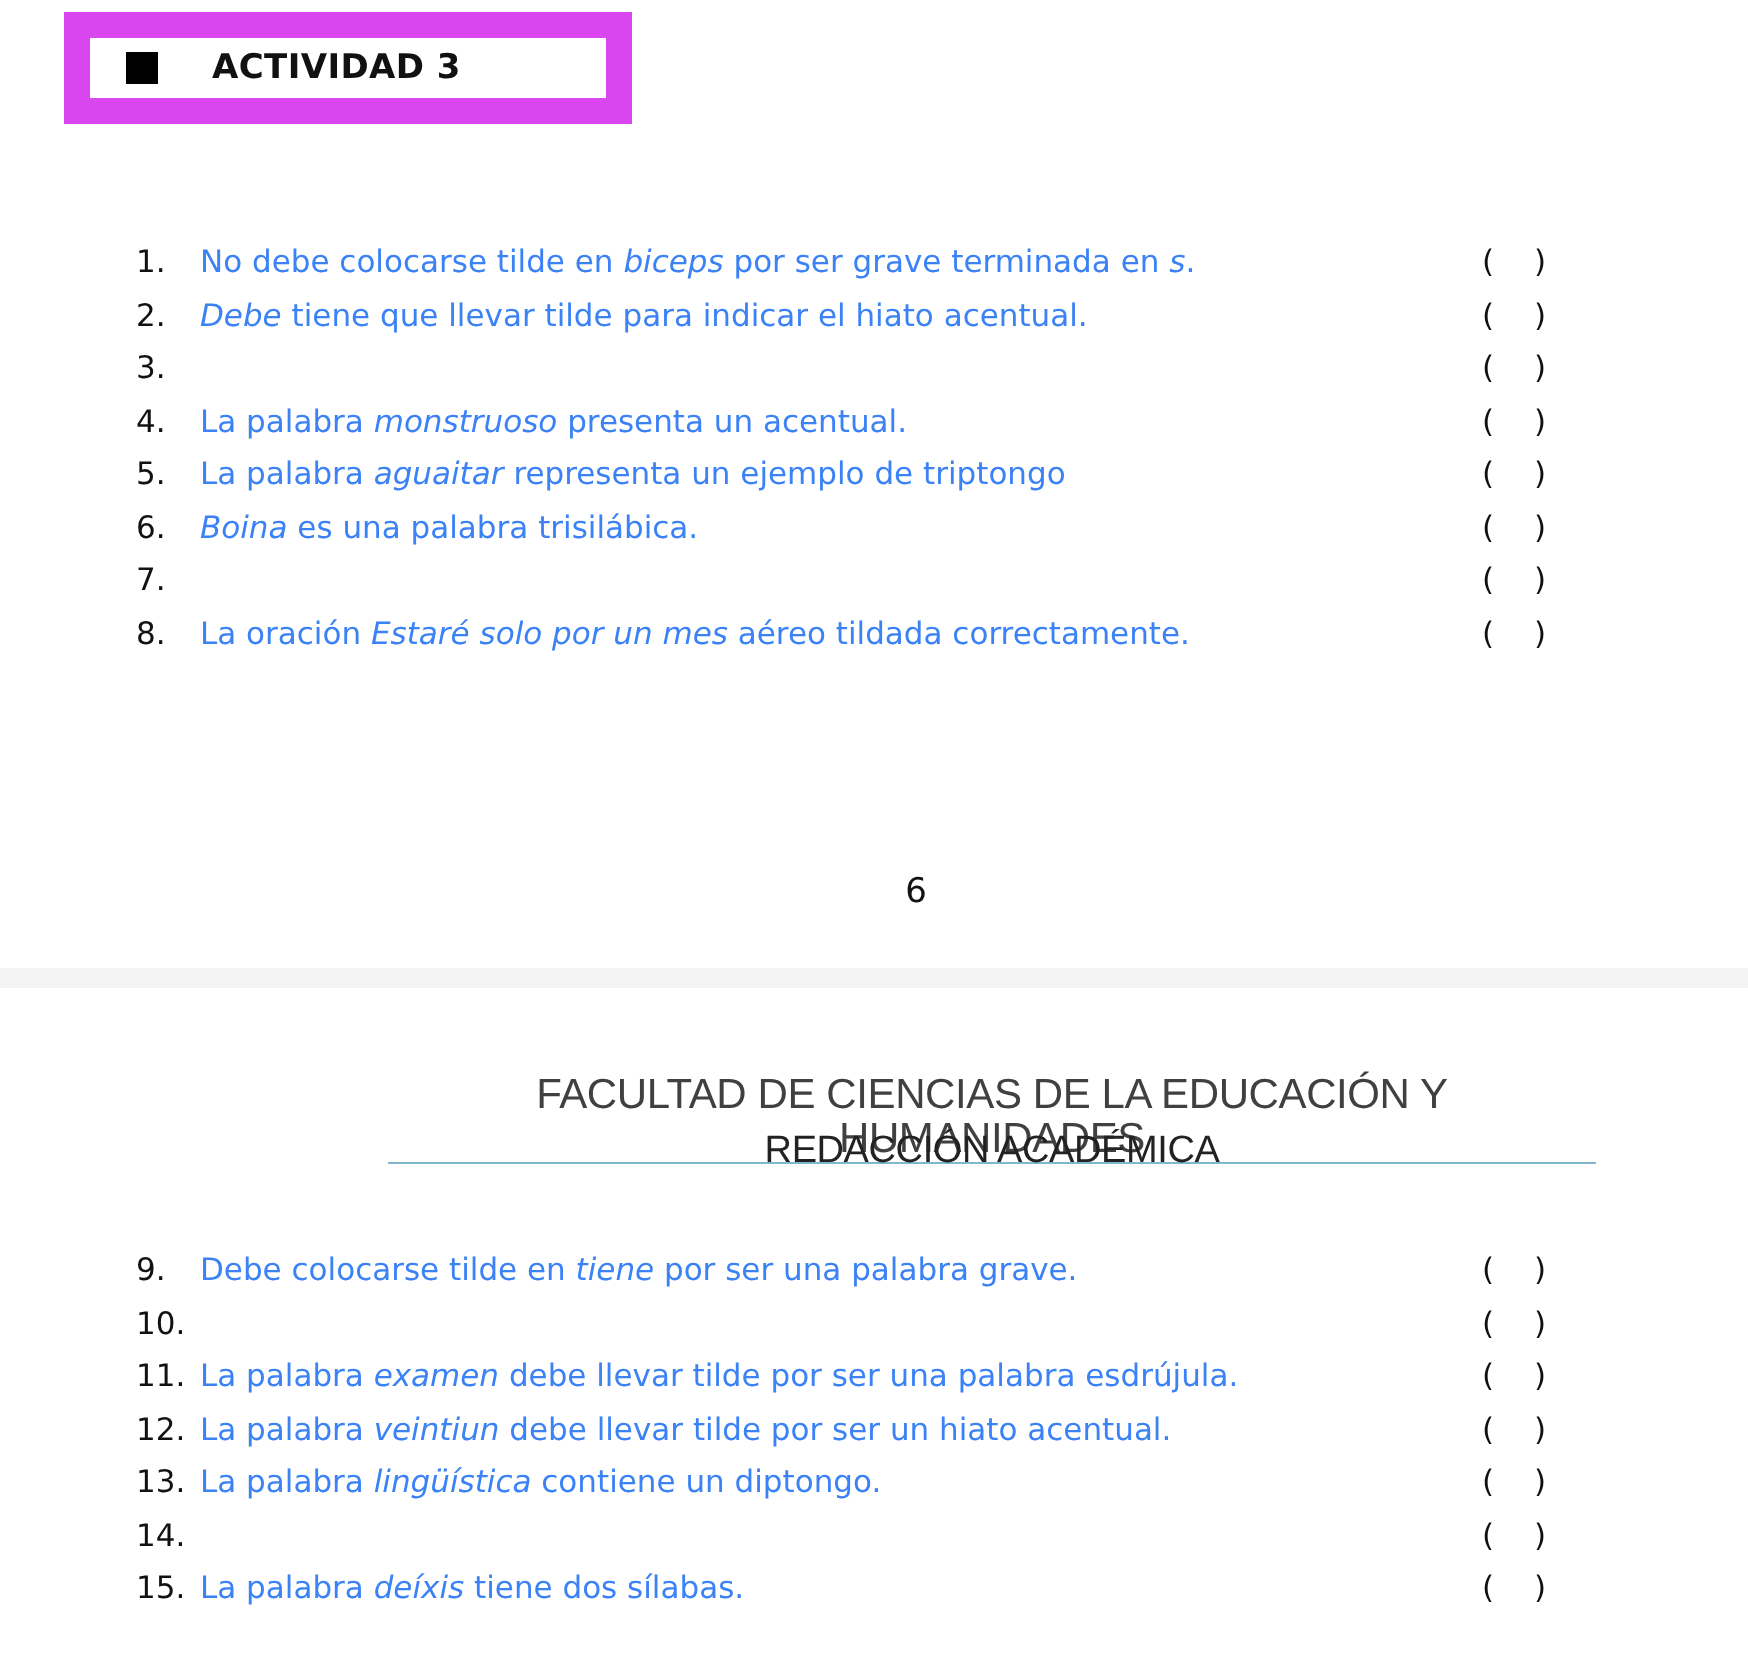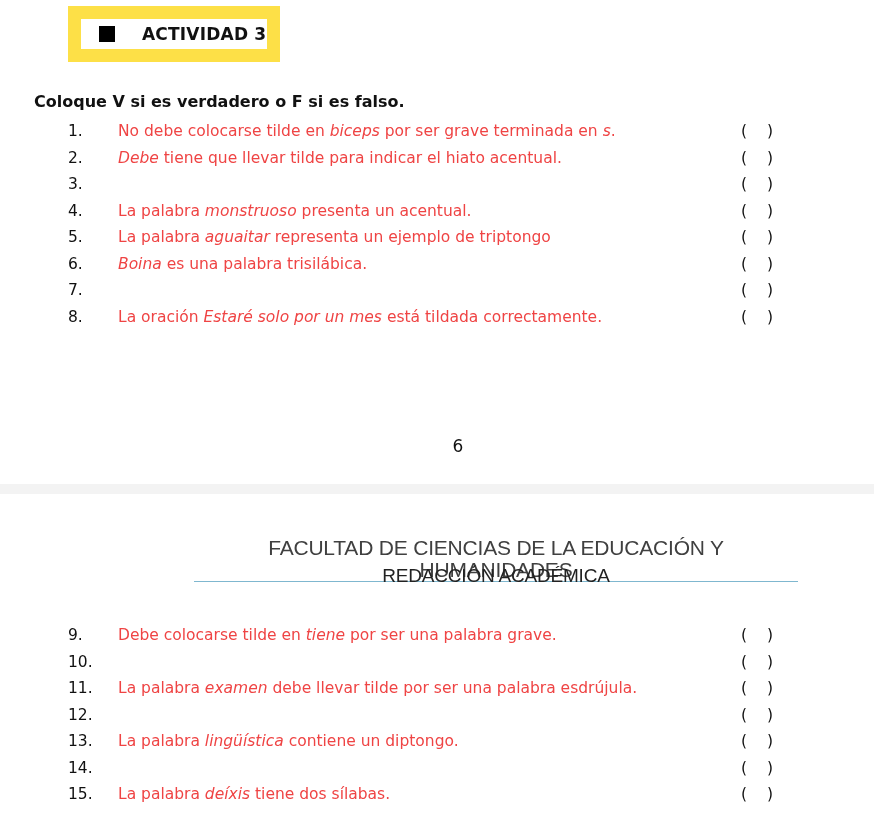--- a/index.html
+++ b/index.html
@@ -29,26 +29,25 @@
       width: 874px;
       height: 10px;
       background: #f3f3f3;
     }
     .page-bottom { top: 494px; height: 346px; }
 
     .activity-box {
       position: absolute;
       left: 32px;
       top: 6px;
-      width: 212px;
+      width: 284px;
       height: 56px;
       box-sizing: border-box;
-      background: #fde047;
+      background: #d946ef;
       padding: 13px 13px;
-      margin-left: 36px;
     }
     .activity-inner {
       width: 100%;
       height: 100%;
       background: #ffffff;
       display: flex;
       align-items: center;
       box-sizing: border-box;
       padding-left: 18px;
     }
@@ -90,22 +89,22 @@
       line-height: 26px;
       white-space: nowrap;
     }
     .item-num {
       position: absolute;
       left: 68px;
       color: #111;
     }
     .item-text {
       position: absolute;
-      left: 118px;
-      color: #ef4444;
+      left: 100px;
+      color: #3b82f6;
     }
     .item-text em {
       font-style: italic;
     }
     .answer-box {
       position: absolute;
       left: 741px;
       width: 32px;
       display: flex;
       justify-content: space-between;
@@ -155,21 +154,20 @@
 
 <div class="page page-top">
 
   <div class="activity-box">
     <div class="activity-inner">
       <span class="activity-square"></span>
       <span class="activity-title">ACTIVIDAD 3</span>
     </div>
   </div>
 
-  <div class="instructions">Coloque V si es verdadero o F si es falso.</div>
 
   <div class="item-list list-top" id="list-top">
       <div class="item">
     <span class="item-num">1.</span>
     <span class="item-text"><span>No debe colocarse tilde en </span><em>biceps</em><span> por ser grave terminada en </span><em>s</em><span>.</span></span>
     <span class="answer-box">
       <span>(</span>
       <span>)</span>
     </span>
   </div>
@@ -214,21 +212,21 @@
   </div>
       <div class="item">
     <span class="item-num">7.</span>
     <span class="answer-box">
       <span>(</span>
       <span>)</span>
     </span>
   </div>
       <div class="item">
     <span class="item-num">8.</span>
-    <span class="item-text"><span>La oración </span><em>Estaré solo por un mes</em><span> está tildada correctamente.</span></span>
+    <span class="item-text"><span>La oración </span><em>Estaré solo por un mes</em><span> aéreo tildada correctamente.</span></span>
     <span class="answer-box">
       <span>(</span>
       <span>)</span>
     </span>
   </div>
     </div>
 
   <div class="page-number">6</div>
 </div>
 
@@ -254,20 +252,21 @@
       <div class="item">
     <span class="item-num">11.</span>
     <span class="item-text"><span>La palabra </span><em>examen</em><span> debe llevar tilde por ser una palabra esdrújula.</span></span>
     <span class="answer-box">
       <span>(</span>
       <span>)</span>
     </span>
   </div>
       <div class="item">
     <span class="item-num">12.</span>
+    <span class="item-text"><span>La palabra </span><em>veintiun</em><span> debe llevar tilde por ser un hiato acentual.</span></span>
     <span class="answer-box">
       <span>(</span>
       <span>)</span>
     </span>
   </div>
       <div class="item">
     <span class="item-num">13.</span>
     <span class="item-text"><span>La palabra </span><em>lingüística</em><span> contiene un diptongo.</span></span>
     <span class="answer-box">
       <span>(</span>

